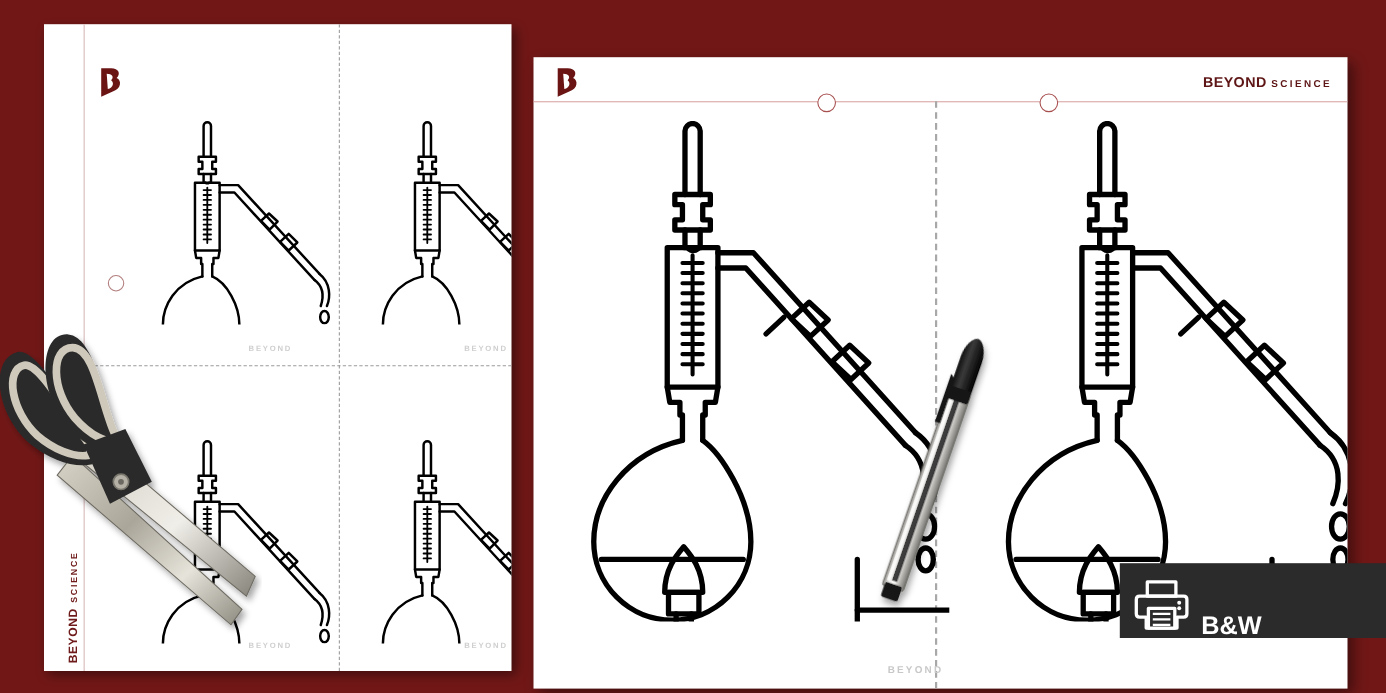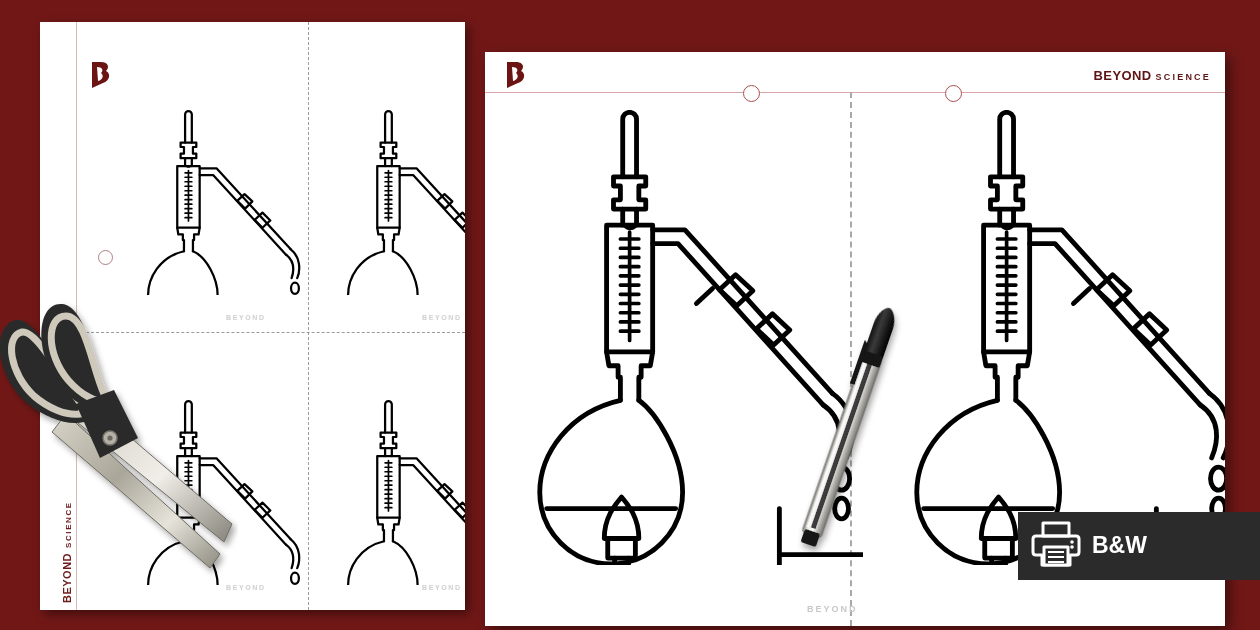--- a/index.html
+++ b/index.html
@@ -80,21 +80,21 @@
   }
 
   
   .scissors{position:absolute;left:-12px;top:286px;width:250px;height:300px;}
   
   .pen{position:absolute;left:795px;top:300px;width:110px;height:265px;}
 
   
   .badge{
     position:absolute;left:1018px;top:512px;width:242px;height:68px;
-    background:#2b2b2b;display:flex;align-items:center;gap:10px;
+    background:#2b2b2b;display:flex;align-items:flex-end;gap:10px;
     padding-left:12px;box-sizing:border-box;
   }
   .badge .ptxt{display:flex;flex-direction:column;justify-content:center;color:#fff;}
   .badge .l1{font-size:23px;font-weight:bold;line-height:1.02;}
   .badge .l2{font-size:21px;line-height:1.05;}
 </style>
 </head>
 <body>
 
 <div class="stage">

